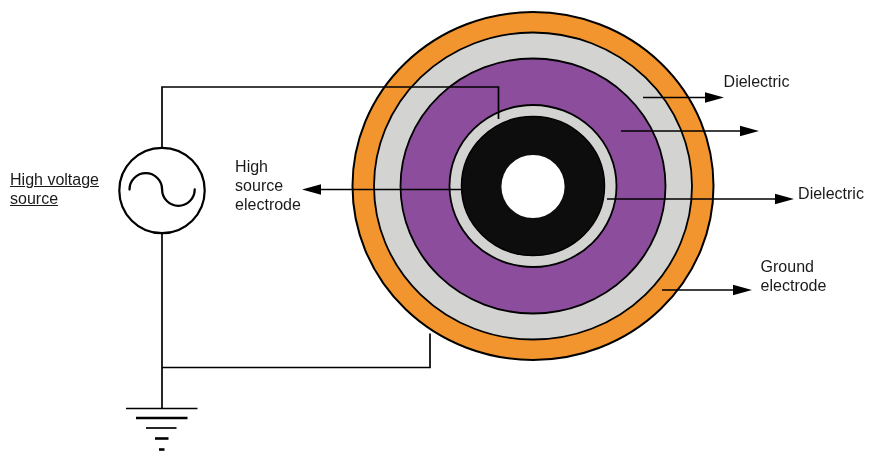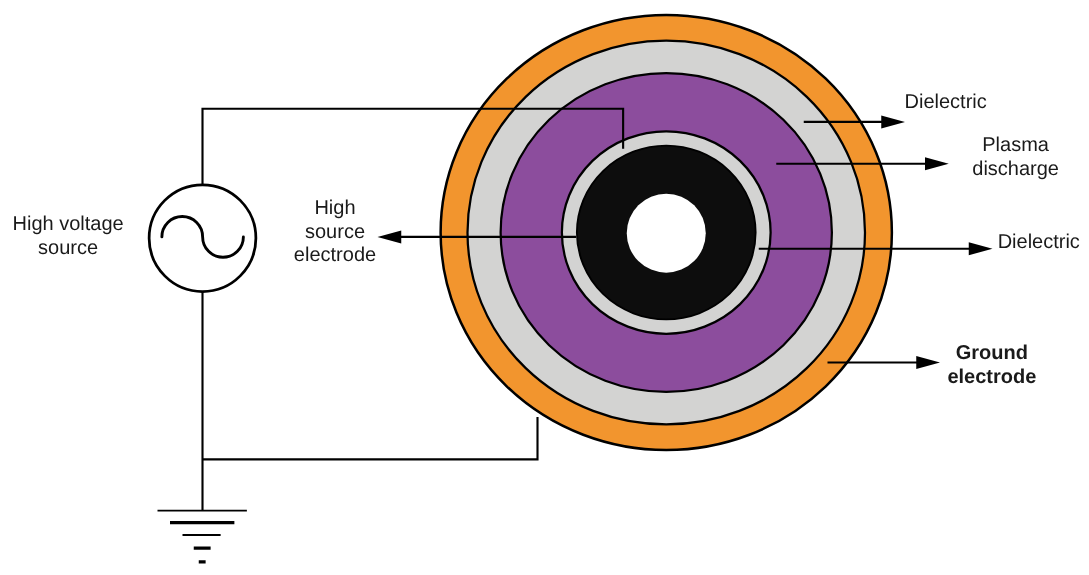--- a/index.html
+++ b/index.html
@@ -10,21 +10,20 @@
     background: #ffffff;
     font-family: "Liberation Sans", sans-serif;
     overflow: hidden;
   }
   #diagram-svg { position: absolute; left: 0; top: 0; }
   .label {
     position: absolute;
     font-size: 16px;
     line-height: 19px;
     color: #1a1a1a;
-    text-align: center;
     white-space: pre-line;
     transform: translateX(-50%);
   }
 </style>
 </head>
 <body>
 
 <div id="canvas">
 
   <svg id="diagram-svg" width="871" height="460" viewBox="0 0 871 460">
@@ -74,30 +73,28 @@
         <line x1="662" y1="290" x2="734" y2="290" stroke="#000" stroke-width="1.7"></line>
         <polygon points="752,290 733,284.8 733,295.2" fill="#000"></polygon>
       </g>
       <g>
         <line x1="461" y1="189.5" x2="320" y2="189.5" stroke="#000" stroke-width="1.7"></line>
         <polygon points="302,189.5 321,184.3 321,194.7" fill="#000"></polygon>
       </g>
     </g>
   </svg>
 
-  <div class="label" style="left:54.5px; top:170px;">High voltage
+  <div class="label" style="left:54.5px; top:170px;text-decoration:underline;">High voltage
 source</div>
 
   <div class="label" style="left:268px; top:157px;">High
 source
 electrode</div>
 
   <div class="label" style="left:756.5px; top:72px;">Dielectric</div>
 
-  <div class="label" style="left:812.5px; top:107px;">Plasma
-discharge</div>
 
   <div class="label" style="left:831px; top:184px;">Dielectric</div>
 
-  <div class="label" style="left:793.5px; top:273px;font-weight:bold;">Ground
+  <div class="label" style="left:793.5px; top:257px;">Ground
 electrode</div>
 
 </div>
 
 </body></html>

